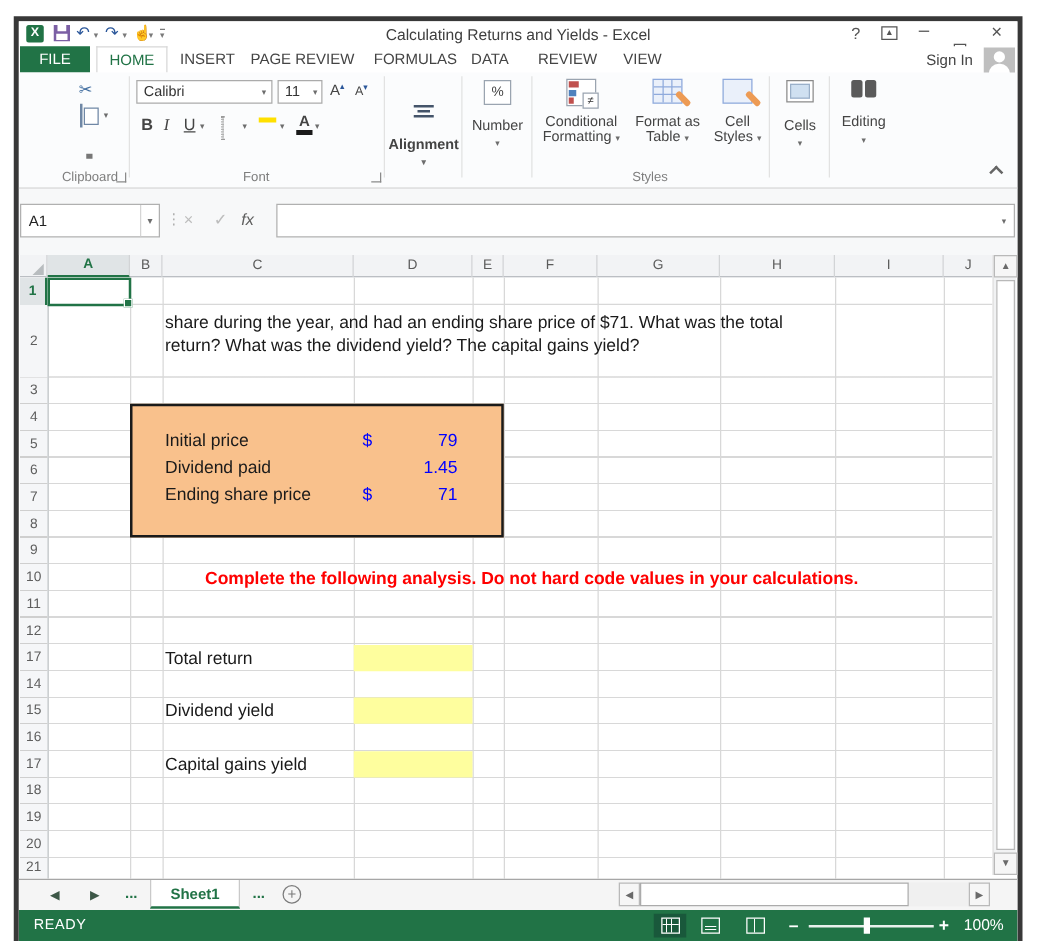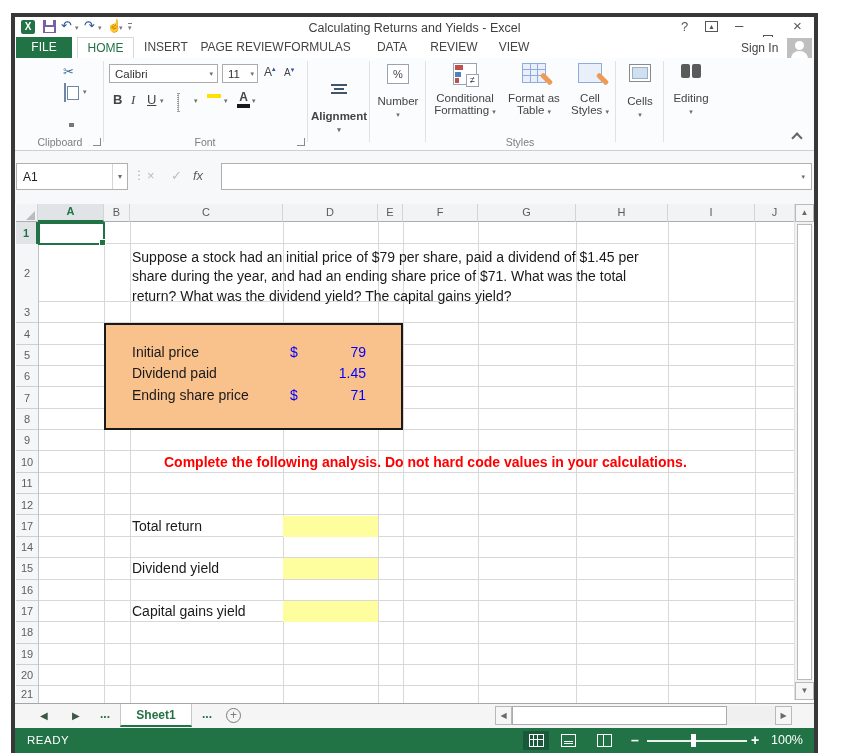--- a/index.html
+++ b/index.html
@@ -155,38 +155,38 @@
         <i></i>
       </div>
     <span class="ab winbtn" style="left:778px;top:0px;font-size:15px;">×</span>
   </div>
 
   <div class="ab tabrow">
     <div class="ab file-btn">FILE</div>
     <div class="ab rtab active" style="left:62px;width:57px;">HOME</div>
     <div class="ab rtab" style="left:125px;width:52px;">INSERT</div>
     <div class="ab rtab" style="left:183px;width:88px;">PAGE REVIEW</div>
-    <div class="ab rtab" style="left:269px;width:64px;text-align:right;">FORMULAS</div>
+    <div class="ab rtab" style="left:284px;width:64px;text-align:right;">FORMULAS</div>
     <div class="ab rtab" style="left:353px;width:48px;">DATA</div>
     <div class="ab rtab" style="left:411px;width:56px;">REVIEW</div>
     <div class="ab rtab" style="left:477px;width:44px;">VIEW</div>
     <span class="ab signin" style="left:726px;top:4px;">Sign In</span>
     <div class="ab avatar">
         <i></i>
         <b></b>
       </div>
   </div>
 
   <div class="ab ribbon">
     
     <span class="ab" style="left:48px;top:6px;font-size:13px;color:#3E6B9E;">✂</span>
     <span class="ab copy-ic" style="left:49px;top:26px;"><i></i></span>
     <span class="ab dd" style="left:68px;top:30px;">▾</span>
     <span class="ab brush-ic" style="left:52px;top:48px;"><i></i></span>
-    <div class="grplbl" style="left:10px;width:70px;margin-top:44px;">Clipboard</div>
+    <div class="grplbl" style="left:22px;width:70px;margin-top:44px;">Clipboard</div>
     <div class="launcher" style="left:78px;"></div>
     <div class="gsep" style="left:88px;"></div>
 
     
     <div class="ab combo" style="left:94px;top:6px;width:109px;height:19px;">
       <span style="flex:1;padding-left:5px;">Calibri</span>
       <span class="dd" style="padding-right:4px;">▾</span>
     </div>
     <div class="ab combo" style="left:207px;top:6px;width:36px;height:19px;">
       <span style="flex:1;padding-left:5px;">11</span>
@@ -332,21 +332,20 @@
       <span class="rn" style="top:421px;height:22px;line-height:22px;">19</span>
       <span class="rn" style="top:443px;height:21px;line-height:21px;">20</span>
       <span class="rn" style="top:464px;height:17px;line-height:17px;">21</span>
     </div>
 
     <div class="ab selcell">
         <span class="handle"></span>
       </div>
 
     <div class="ab para" style="left:116px;top:26px;">
-      <div>Suppose a stock had an initial price of $79 per share, paid a dividend of $1.45 per</div>
       <div>share during the year, and had an ending share price of $71. What was the total</div>
       <div>return? What was the dividend yield? The capital gains yield?</div>
     </div>
 
     <div class="ab obox">
       <div class="orow" style="top:19px;">
         <span class="ol">Initial price</span>
         <span class="os">$</span>
         <span class="ov">79</span>
       </div>

